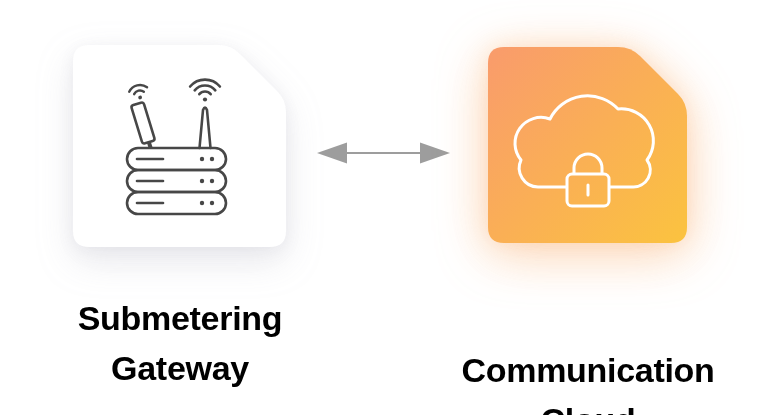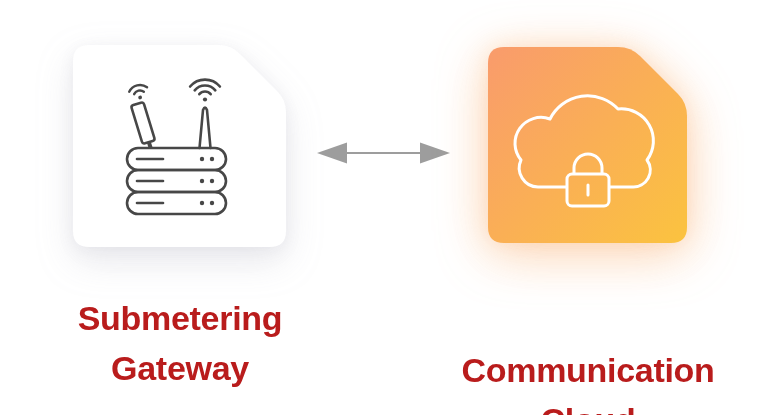--- a/index.html
+++ b/index.html
@@ -32,21 +32,21 @@
             drop-shadow(0 0 10px rgba(248,160,80,0.20));
   }
   .node-label {
     position: absolute;
     width: 300px;
     text-align: center;
     font-size: 34px;
     font-weight: 700;
     line-height: 1.46;
     letter-spacing: -0.3px;
-    color: #b91c1c;
+    color: #000000;
   }
   .label-left  { left: 30px;  top: 294px; }
   .label-right { left: 438px; top: 302px; margin-top: 44px; }
   .arrow-svg {
     position: absolute;
     left: 317px;
     top: 141px;
     display: block;
   }
 </style>

